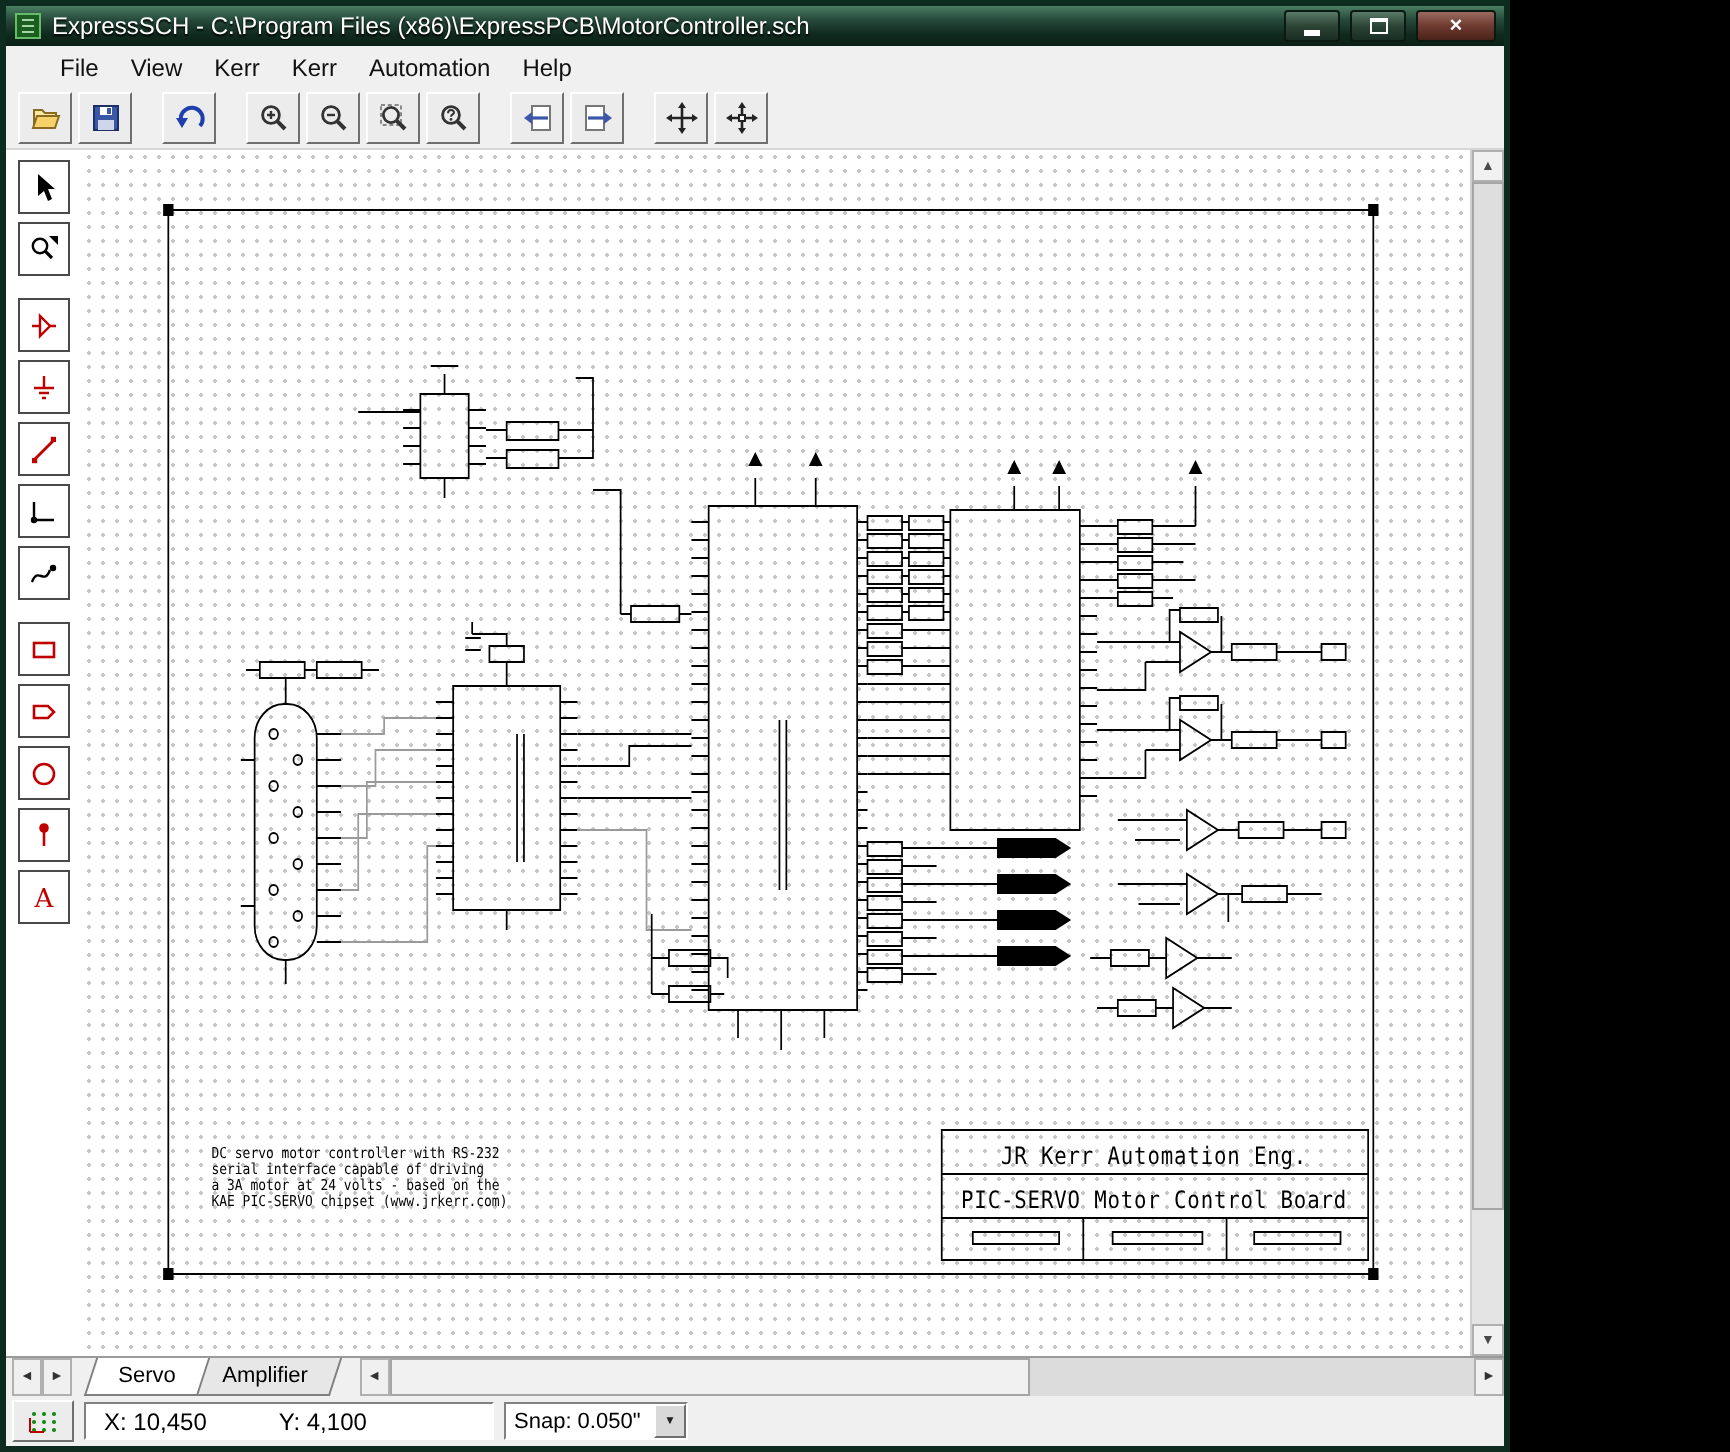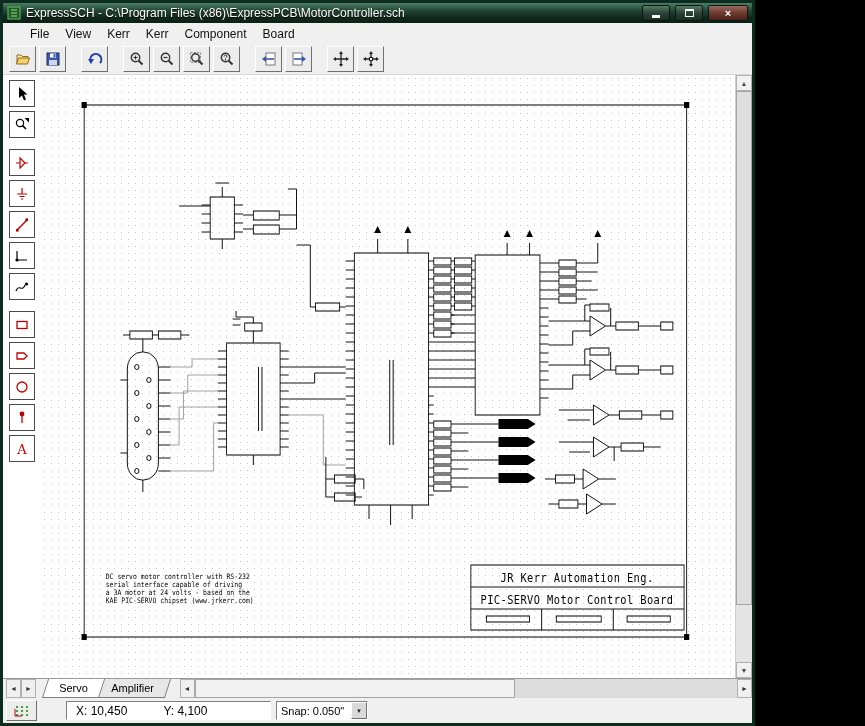--- a/index.html
+++ b/index.html
@@ -52,21 +52,21 @@
   .tab { display:flex; align-items:center; padding:0 13px; font-size:11px; border:1px solid #7f7f7f; border-top:none; background:#e7e7e7; transform:skewX(-18deg); margin-left:-5px; flex:0 0 auto; }
   .tab.active { background:#fff; z-index:2; }
   .tab > span { transform:skewX(18deg); }
   .tab.first { margin-left:9px; }
   .hthumb { width:320px; background:#f1f1f1; border:1px solid #a5a5a5; flex:0 0 auto; }
   .htrack { flex:1 1 auto; background:#dcdcdc; }
 
   
   .statusbar { height:25px; background:#f0f0f0; display:flex; align-items:center; gap:5px; padding:0 3px; flex:0 0 auto; }
   .snapbtn { width:31px; height:21px; background:#ececec; border:1px solid; border-color:#ffffff #6f6f6f #6f6f6f #ffffff; display:flex; align-items:center; justify-content:center; }
-  .coords { width:205px; height:19px; background:#fff; border:1px solid; border-color:#808080 #ffffff #ffffff #808080; font-size:12px; display:flex; align-items:center; padding:0 9px; gap:36px;margin-left:24px; }
+  .coords { width:205px; height:19px; background:#fff; border:1px solid; border-color:#808080 #ffffff #ffffff #808080; font-size:12px; display:flex; align-items:center; padding:0 9px; gap:36px; }
   .snapcombo { width:92px; height:19px; background:#fff; border:1px solid; border-color:#808080 #ffffff #ffffff #808080; font-size:11px; display:flex; align-items:center; }
   .snapcombo .val { flex:1; padding-left:4px; white-space:nowrap; }
   .dropbtn { width:16px; height:17px; background:#d9d9d9; border:1px solid; border-color:#ffffff #6f6f6f #6f6f6f #ffffff; font-size:6px; color:#222; display:flex; align-items:center; justify-content:center; }
 </style>
 </head>
 <body>
 
 <div class="window">
 
   <div class="titlebar">
@@ -84,22 +84,22 @@
     <div class="winbtn close">
         <span>×</span>
       </div>
   </div>
 
   <div class="menubar">
     <span class="menu-item">File</span>
     <span class="menu-item">View</span>
     <span class="menu-item">Kerr</span>
     <span class="menu-item">Kerr</span>
-    <span class="menu-item">Component</span>
-    <span class="menu-item">Board</span>
+    <span class="menu-item">Automation</span>
+    <span class="menu-item">Help</span>
   </div>
 
   <div class="toolbar">
     <div class="tbtn">
       <svg width="16" height="16" viewBox="0 0 16 16">
         <path d="M2 12V4h4l1.5 1.5H13V7" fill="#fde9a0" stroke="#8a6a20"></path>
         <path d="M1.5 13L3.5 7H14.5L12.5 13Z" fill="#f7d26a" stroke="#8a6a20"></path>
       </svg>
     </div>
     <div class="tbtn">

